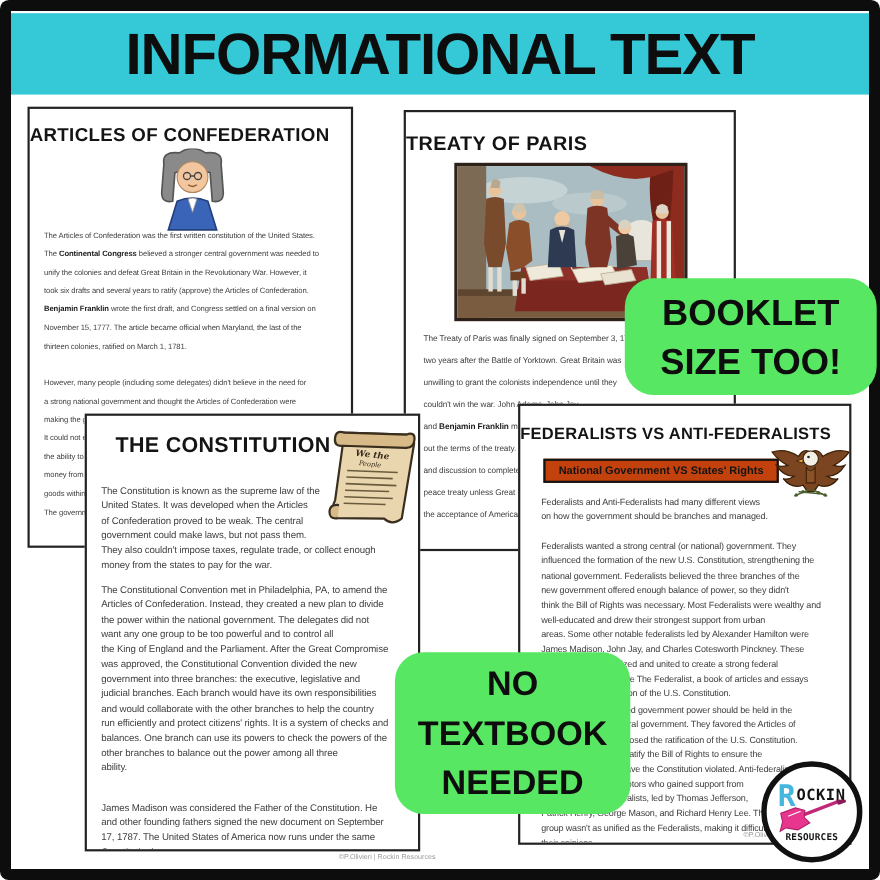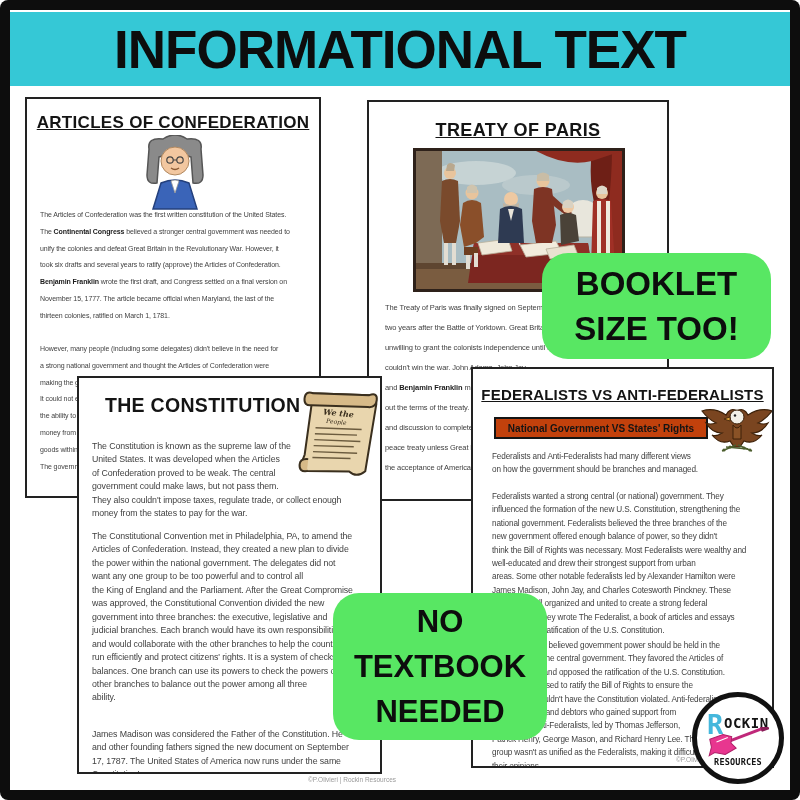--- a/index.html
+++ b/index.html
@@ -9,21 +9,21 @@
   
   .header-bar{position:absolute;left:0;top:2px;width:780px;height:74px;background:#35c8d6;display:flex;align-items:center;justify-content:center;}
   .header-bar h1{margin:0;font-size:53px;font-weight:800;letter-spacing:-1px;color:#0d0d0d;white-space:nowrap;}
   
   .page{position:absolute;background:#ffffff;border:2px solid #222;box-sizing:border-box;overflow:hidden;}
   #page-articles{left:15px;top:87px;width:296px;height:401px;z-index:1;}
   #page-treaty{left:357px;top:90px;width:302px;height:401px;z-index:2;}
   #page-constitution{left:67px;top:366px;width:305px;height:398px;z-index:3;}
   #page-federalists{left:461px;top:357px;width:303px;height:401px;z-index:4;}
   .ptitle{position:absolute;margin:0;color:#141414;font-weight:700;white-space:nowrap;}
-  .centered{left:0;right:0;text-align:center;text-decoration:underline;}
+  .centered{left:0;right:0;text-align:left;}
   
   .lines{position:absolute;color:#3f3f3f;}
   .lines > div{white-space:nowrap;}
   .lines .b{font-weight:700;color:#1b1b1b;}
   .art-lines{font-size:7px;letter-spacing:-0.1px;line-height:16.8px;}
   .trt-lines{font-size:7.5px;letter-spacing:-0.1px;line-height:20px;}
   .con-lines{font-size:8.8px;letter-spacing:-0.1px;line-height:13.45px;}
   .fed-lines{font-size:8.2px;letter-spacing:-0.15px;line-height:13.4px;}
   
   .art-title{top:14px;font-size:17px;letter-spacing:0.3px;}
@@ -35,21 +35,21 @@
   .con-title{left:26px;top:16px;font-size:19.5px;letter-spacing:0.3px;}
   .scroll{position:absolute;left:216px;top:6px;}
   
   .fed-title{top:17px;font-size:15px;letter-spacing:0.2px;}
   .fed-sub{position:absolute;left:21px;top:48px;width:214px;height:22px;background:#c2410c;border:2px solid #141414;box-sizing:border-box;display:flex;align-items:center;justify-content:center;font-size:10px;font-weight:700;color:#141414;white-space:nowrap;}
   .eagle{position:absolute;left:227px;top:36px;}
   .credit{position:absolute;font-size:6.5px;color:#9a9a9a;white-space:nowrap;}
   .credit-con{left:298px;top:766px;z-index:3;}
   .credit-fed{right:8px;bottom:3px;}
   
-  .badge{position:absolute;background:#58e763;border-radius:26px;display:flex;flex-direction:column;align-items:center;justify-content:center;z-index:6;}
+  .badge{position:absolute;background:#58e763;border-radius:26px;display:flex;flex-direction:column;align-items:center;justify-content:center;z-index:6;margin-left:26px;}
   .badge div{font-weight:800;color:#0d0d0d;white-space:nowrap;}
   #badge-booklet{left:532px;top:243px;width:229px;height:106px;}
   #badge-booklet div{font-size:33px;line-height:45px;}
   #badge-notextbook{left:323px;top:583px;width:214px;height:147px;}
   #badge-notextbook div{font-size:31px;line-height:45px;}
   
   .logo{position:absolute;left:682px;top:682px;width:82px;height:82px;background:#fff;border:5px solid #111;border-radius:50%;z-index:7;}
   .logo .r1{position:absolute;left:10px;top:12px;font-size:27px;font-weight:700;color:#45b7dc;font-family:"DejaVu Sans Mono",monospace;}
   .logo .r2{position:absolute;left:27px;top:18px;font-size:14px;font-weight:700;color:#141414;letter-spacing:0.5px;font-family:"DejaVu Sans Mono",monospace;}
   .logo .r3{position:absolute;left:0;right:0;bottom:12px;text-align:center;font-size:8.5px;font-weight:700;color:#141414;letter-spacing:0.2px;font-family:"DejaVu Sans Mono",monospace;}

